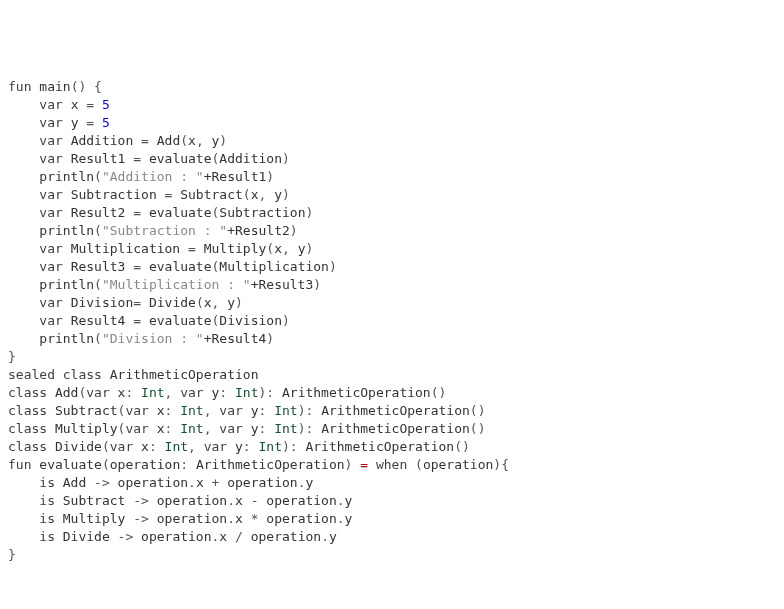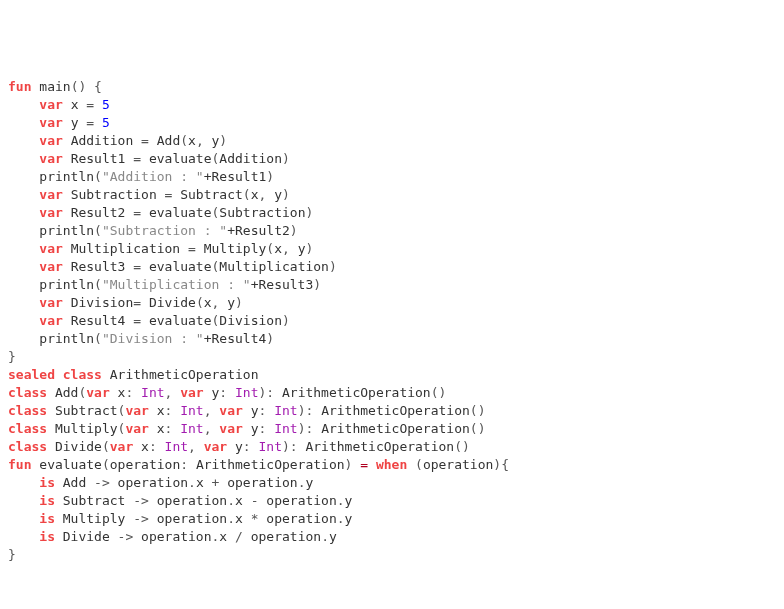--- a/index.html
+++ b/index.html
@@ -5,27 +5,27 @@
   body {
     margin: 0;
     padding: 6px 8px;
     background: #ffffff;
     font-family: "DejaVu Sans Mono", "Menlo", "Consolas", monospace;
     font-size: 13px;
     line-height: 18px;
     color: #333333;
     white-space: pre;
   }
-  .kw   { color: #ef4444; font-weight: bold; }                      
+  .kw   { color: #404040; font-weight: normal; }                      
   .par  { color: #555555; }                      
   .eq   { color: #555555; }                      
   .num  { color: #0000ff; }                      
   .str  { color: #888888; }                      
   .plus { color: #333333; }
-  .type { color: #a21caf; }                      
+  .type { color: #14532d; }                      
   .name { color: #333333; }
   .red  { color: #b00020; }                      
 </style>
 </head>
 <body>
 
 
 
 <div id="code"><div><span class="kw">fun </span><span class="name">main</span><span class="par">() {</span></div><div>    <span class="kw">var </span><span class="name">x </span><span class="eq">= </span><span class="num">5</span></div><div>    <span class="kw">var </span><span class="name">y </span><span class="eq">= </span><span class="num">5</span></div><div>    <span class="kw">var </span><span class="name">Addition </span><span class="eq">= </span><span class="name">Add</span><span class="par">(</span><span class="name">x</span><span class="par">, </span><span class="name">y</span><span class="par">)</span></div><div>    <span class="kw">var </span><span class="name">Result1 </span><span class="eq">= </span><span class="name">evaluate</span><span class="par">(</span><span class="name">Addition</span><span class="par">)</span></div><div>    <span class="name">println</span><span class="par">(</span><span class="str">"Addition : "</span><span class="plus">+</span><span class="name">Result1</span><span class="par">)</span></div><div><span class="par"></span></div><div>    <span class="kw">var </span><span class="name">Subtraction </span><span class="eq">= </span><span class="name">Subtract</span><span class="par">(</span><span class="name">x</span><span class="par">, </span><span class="name">y</span><span class="par">)</span></div><div>    <span class="kw">var </span><span class="name">Result2 </span><span class="eq">= </span><span class="name">evaluate</span><span class="par">(</span><span class="name">Subtraction</span><span class="par">)</span></div><div>    <span class="name">println</span><span class="par">(</span><span class="str">"Subtraction : "</span><span class="plus">+</span><span class="name">Result2</span><span class="par">)</span></div><div><span class="par"></span></div><div>    <span class="kw">var </span><span class="name">Multiplication </span><span class="eq">= </span><span class="name">Multiply</span><span class="par">(</span><span class="name">x</span><span class="par">, </span><span class="name">y</span><span class="par">)</span></div><div>    <span class="kw">var </span><span class="name">Result3 </span><span class="eq">= </span><span class="name">evaluate</span><span class="par">(</span><span class="name">Multiplication</span><span class="par">)</span></div><div>    <span class="name">println</span><span class="par">(</span><span class="str">"Multiplication : "</span><span class="plus">+</span><span class="name">Result3</span><span class="par">)</span></div><div><span class="par"></span></div><div>    <span class="kw">var </span><span class="name">Division</span><span class="eq">= </span><span class="name">Divide</span><span class="par">(</span><span class="name">x</span><span class="par">, </span><span class="name">y</span><span class="par">)</span></div><div>    <span class="kw">var </span><span class="name">Result4 </span><span class="eq">= </span><span class="name">evaluate</span><span class="par">(</span><span class="name">Division</span><span class="par">)</span></div><div>    <span class="name">println</span><span class="par">(</span><span class="str">"Division : "</span><span class="plus">+</span><span class="name">Result4</span><span class="par">)</span></div><div><span class="par">}</span></div><div><span class="par"></span></div><div><span class="kw">sealed class </span><span class="name">ArithmeticOperation</span></div><div><span class="par"></span></div><div><span class="kw">class </span><span class="name">Add</span><span class="par">(</span><span class="kw">var </span><span class="name">x</span><span class="par">: </span><span class="type">Int</span><span class="par">, </span><span class="kw">var </span><span class="name">y</span><span class="par">: </span><span class="type">Int</span><span class="par">)</span><span class="par">: </span><span class="name">ArithmeticOperation</span><span class="par">()</span></div><div><span class="kw">class </span><span class="name">Subtract</span><span class="par">(</span><span class="kw">var </span><span class="name">x</span><span class="par">: </span><span class="type">Int</span><span class="par">, </span><span class="kw">var </span><span class="name">y</span><span class="par">: </span><span class="type">Int</span><span class="par">)</span><span class="par">: </span><span class="name">ArithmeticOperation</span><span class="par">()</span></div><div><span class="kw">class </span><span class="name">Multiply</span><span class="par">(</span><span class="kw">var </span><span class="name">x</span><span class="par">: </span><span class="type">Int</span><span class="par">, </span><span class="kw">var </span><span class="name">y</span><span class="par">: </span><span class="type">Int</span><span class="par">)</span><span class="par">: </span><span class="name">ArithmeticOperation</span><span class="par">()</span></div><div><span class="kw">class </span><span class="name">Divide</span><span class="par">(</span><span class="kw">var </span><span class="name">x</span><span class="par">: </span><span class="type">Int</span><span class="par">, </span><span class="kw">var </span><span class="name">y</span><span class="par">: </span><span class="type">Int</span><span class="par">)</span><span class="par">: </span><span class="name">ArithmeticOperation</span><span class="par">()</span></div><div><span class="par"></span></div><div><span class="kw">fun </span><span class="name">evaluate</span><span class="par">(</span><span class="name">operation</span><span class="par">: </span><span class="name">ArithmeticOperation</span><span class="par">) </span><span class="red">= </span><span class="kw">when </span><span class="par">(</span><span class="name">operation</span><span class="par">){</span></div><div>    <span class="kw">is </span><span class="name">Add </span><span class="par">-&gt; </span><span class="name">operation</span><span class="par">.</span><span class="name">x </span><span class="par">+ </span><span class="name">operation</span><span class="par">.</span><span class="name">y</span></div><div>    <span class="kw">is </span><span class="name">Subtract </span><span class="par">-&gt; </span><span class="name">operation</span><span class="par">.</span><span class="name">x </span><span class="par">- </span><span class="name">operation</span><span class="par">.</span><span class="name">y</span></div><div>    <span class="kw">is </span><span class="name">Multiply </span><span class="par">-&gt; </span><span class="name">operation</span><span class="par">.</span><span class="name">x </span><span class="par">* </span><span class="name">operation</span><span class="par">.</span><span class="name">y</span></div><div>    <span class="kw">is </span><span class="name">Divide </span><span class="par">-&gt; </span><span class="name">operation</span><span class="par">.</span><span class="name">x </span><span class="par">/ </span><span class="name">operation</span><span class="par">.</span><span class="name">y</span></div><div><span class="par">}</span></div></div>
 

